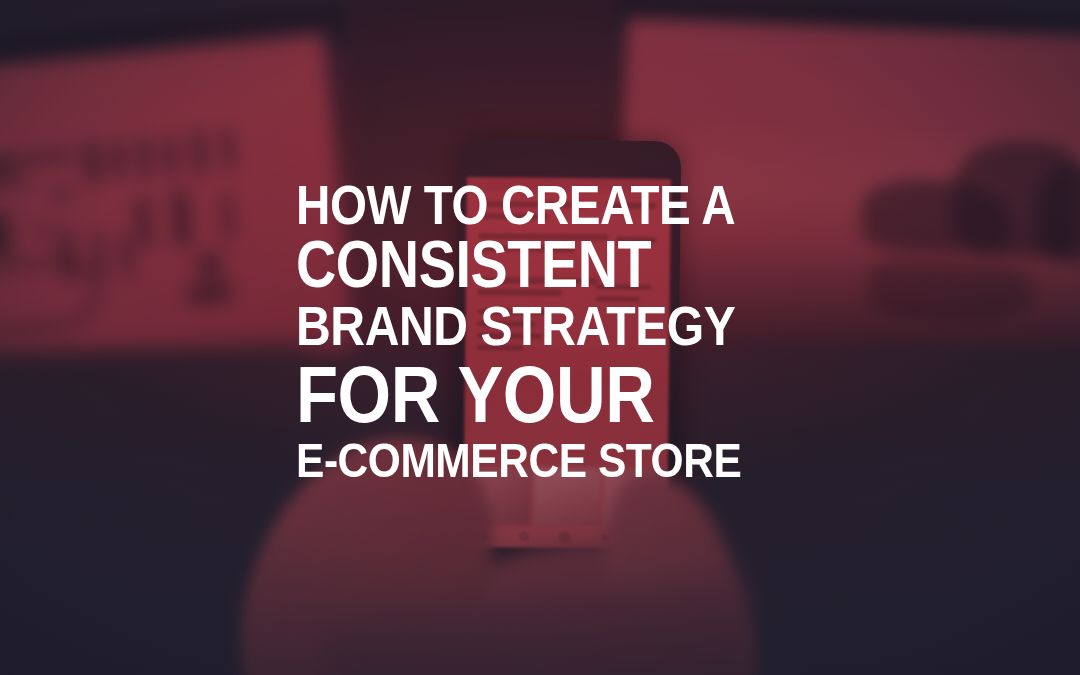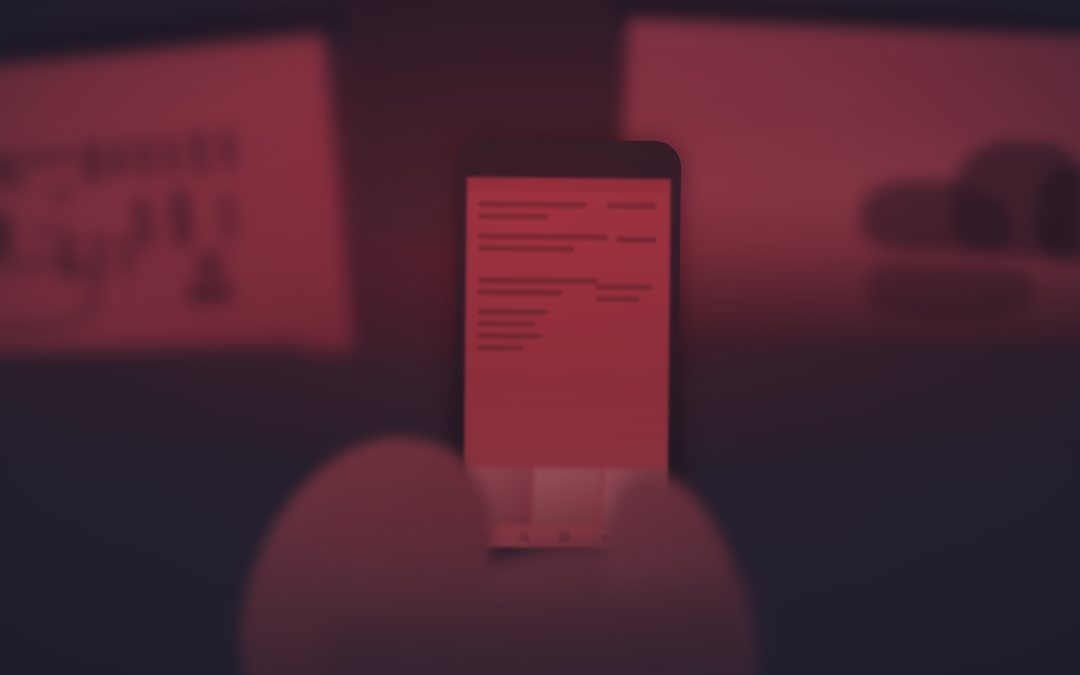--- a/index.html
+++ b/index.html
@@ -375,14 +375,21 @@
     <div class="palm"></div>
     <div class="thumb"></div>
     <div class="finger"></div>
     <div class="wrist"></div>
 
     <div class="tint"></div>
     <div class="tint-red"></div>
     <div class="vignette"></div>
   </div>
 
+  <div class="headline">
+    <span class="hl-line hl-1">HOW TO CREATE A</span>
+    <span class="hl-line hl-2">CONSISTENT</span>
+    <span class="hl-line hl-3">BRAND STRATEGY</span>
+    <span class="hl-line hl-4">FOR YOUR</span>
+    <span class="hl-line hl-5">E-COMMERCE STORE</span>
+  </div>
 
 </div>
 
 </body></html>

